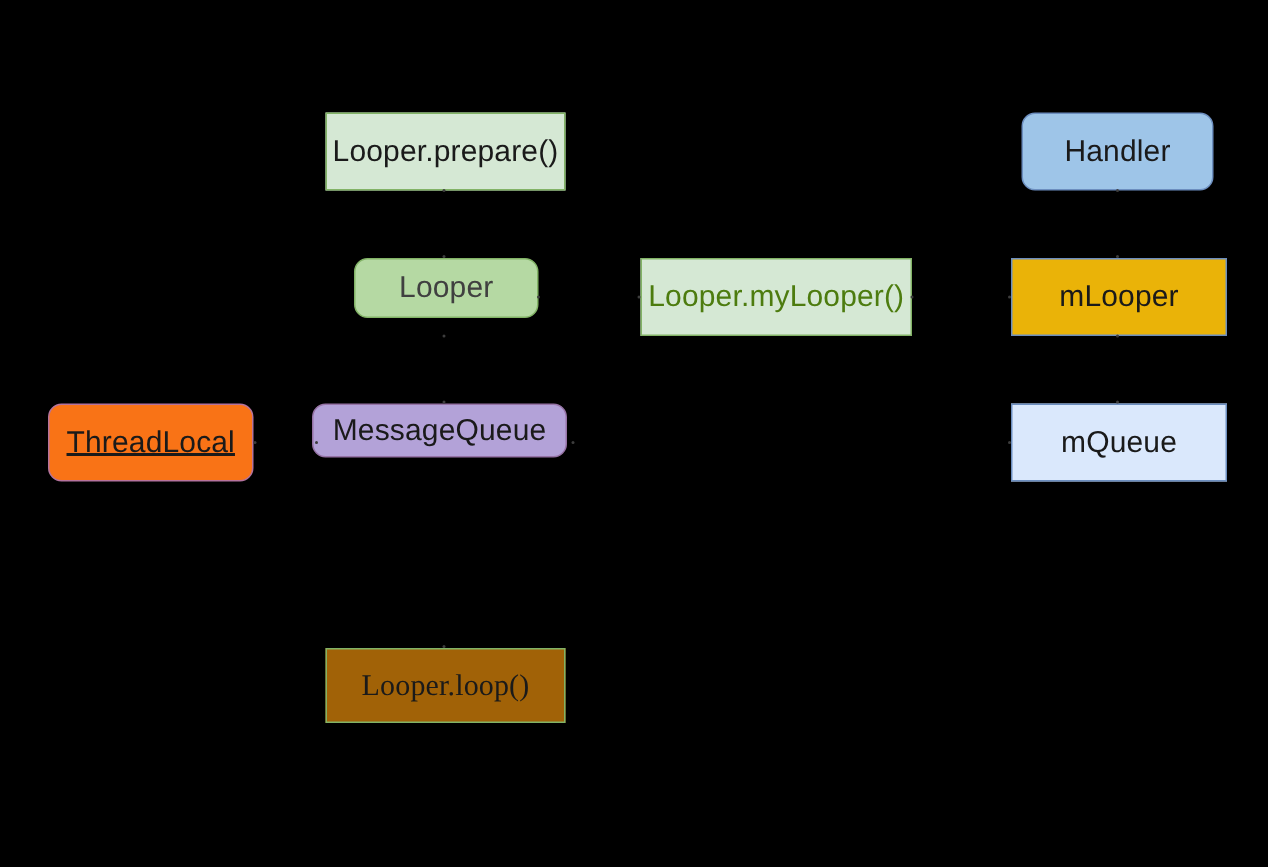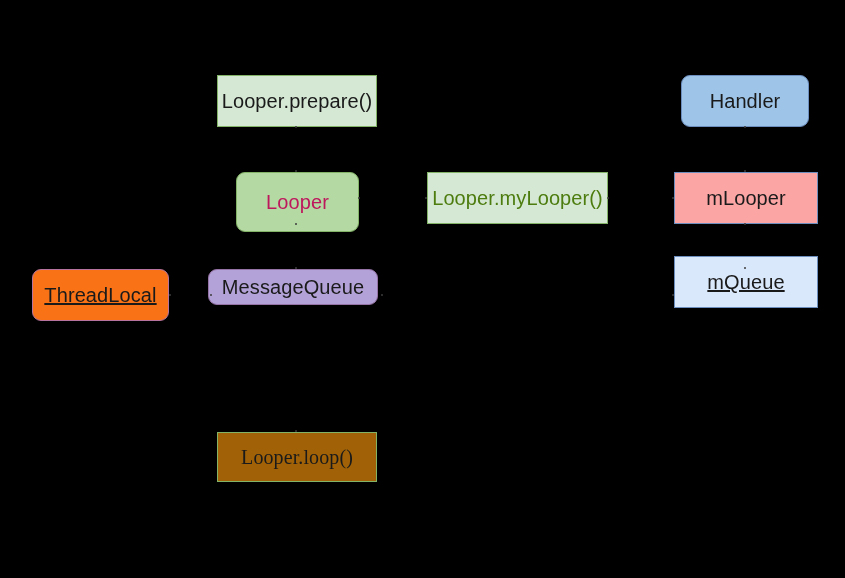--- a/index.html
+++ b/index.html
@@ -51,36 +51,36 @@
 
 <div id="canvas" style="width: 845px; height: 578px; background: rgb(0, 0, 0);">
 
   <div id="nodes">
       <div class="node rect" style="left: 217px; top: 75px; width: 160px; height: 52px; background: rgb(213, 232, 212); border: 1px solid rgb(130, 179, 102); color: rgb(26, 26, 26);">
         <span class="node-label">Looper.prepare()</span>
       </div>
       <div class="node rounded" style="left: 681px; top: 75px; width: 128px; height: 52px; background: rgb(158, 197, 232); border: 1px solid rgb(108, 142, 191); color: rgb(26, 26, 26);">
         <span class="node-label">Handler</span>
       </div>
-      <div class="node rounded" style="left: 236px; top: 172px; width: 123px; height: 60px; background: rgb(181, 217, 163); border: 1px solid rgb(130, 179, 102); color: #be185d;">
+      <div class="node rounded" style="left: 236px; top: 172px; width: 123px; height: 40px; background: rgb(181, 217, 163); border: 1px solid rgb(130, 179, 102); color: #404040;">
         <span class="node-label">Looper</span>
       </div>
       <div class="node rect" style="left: 427px; top: 172px; width: 181px; height: 52px; background: rgb(213, 232, 212); border: 1px solid rgb(130, 179, 102); color: #4d7c0f;">
         <span class="node-label">Looper.myLooper()</span>
       </div>
-      <div class="node rect" style="left: 674px; top: 172px; width: 144px; height: 52px; background: #fca5a5; border: 1px solid rgb(108, 142, 191); color: rgb(26, 26, 26); text-align: right;">
+      <div class="node rect" style="left: 674px; top: 172px; width: 144px; height: 52px; background: #eab308; border: 1px solid rgb(108, 142, 191); color: rgb(26, 26, 26); text-align: right;">
         <span class="node-label">mLooper</span>
       </div>
       <div class="node rounded" style="left: 32px; top: 269px; width: 137px; height: 52px; background: #f97316; border: 1px solid rgb(181, 115, 157); color: rgb(26, 26, 26); text-decoration: underline;">
         <span class="node-label">ThreadLocal</span>
       </div>
       <div class="node rounded" style="left: 208px; top: 269px; width: 170px; height: 36px; background: rgb(179, 162, 216); border: 1px solid rgb(150, 115, 166); color: rgb(26, 26, 26);">
         <span class="node-label">MessageQueue</span>
       </div>
-      <div class="node rect" style="left: 674px; top: 256px; width: 144px; height: 52px; background: rgb(218, 232, 252); border: 1px solid rgb(108, 142, 191); color: rgb(26, 26, 26); text-decoration: underline;">
+      <div class="node rect" style="left: 674px; top: 269px; width: 144px; height: 52px; background: rgb(218, 232, 252); border: 1px solid rgb(108, 142, 191); color: rgb(26, 26, 26);">
         <span class="node-label">mQueue</span>
       </div>
       <div class="node rect" style="left: 217px; top: 432px; width: 160px; height: 50px; background: #a16207; border: 1px solid rgb(130, 179, 102); color: rgb(26, 26, 26); font-family: Liberation Serif, serif;">
         <span class="node-label">Looper.loop()</span>
       </div>
     </div>
   <div id="points">
       <div class="cp" style="left: 295px; top: 126px;"></div>
       <div class="cp" style="left: 295px; top: 170px;"></div>
       <div class="cp" style="left: 295px; top: 223px;"></div>

